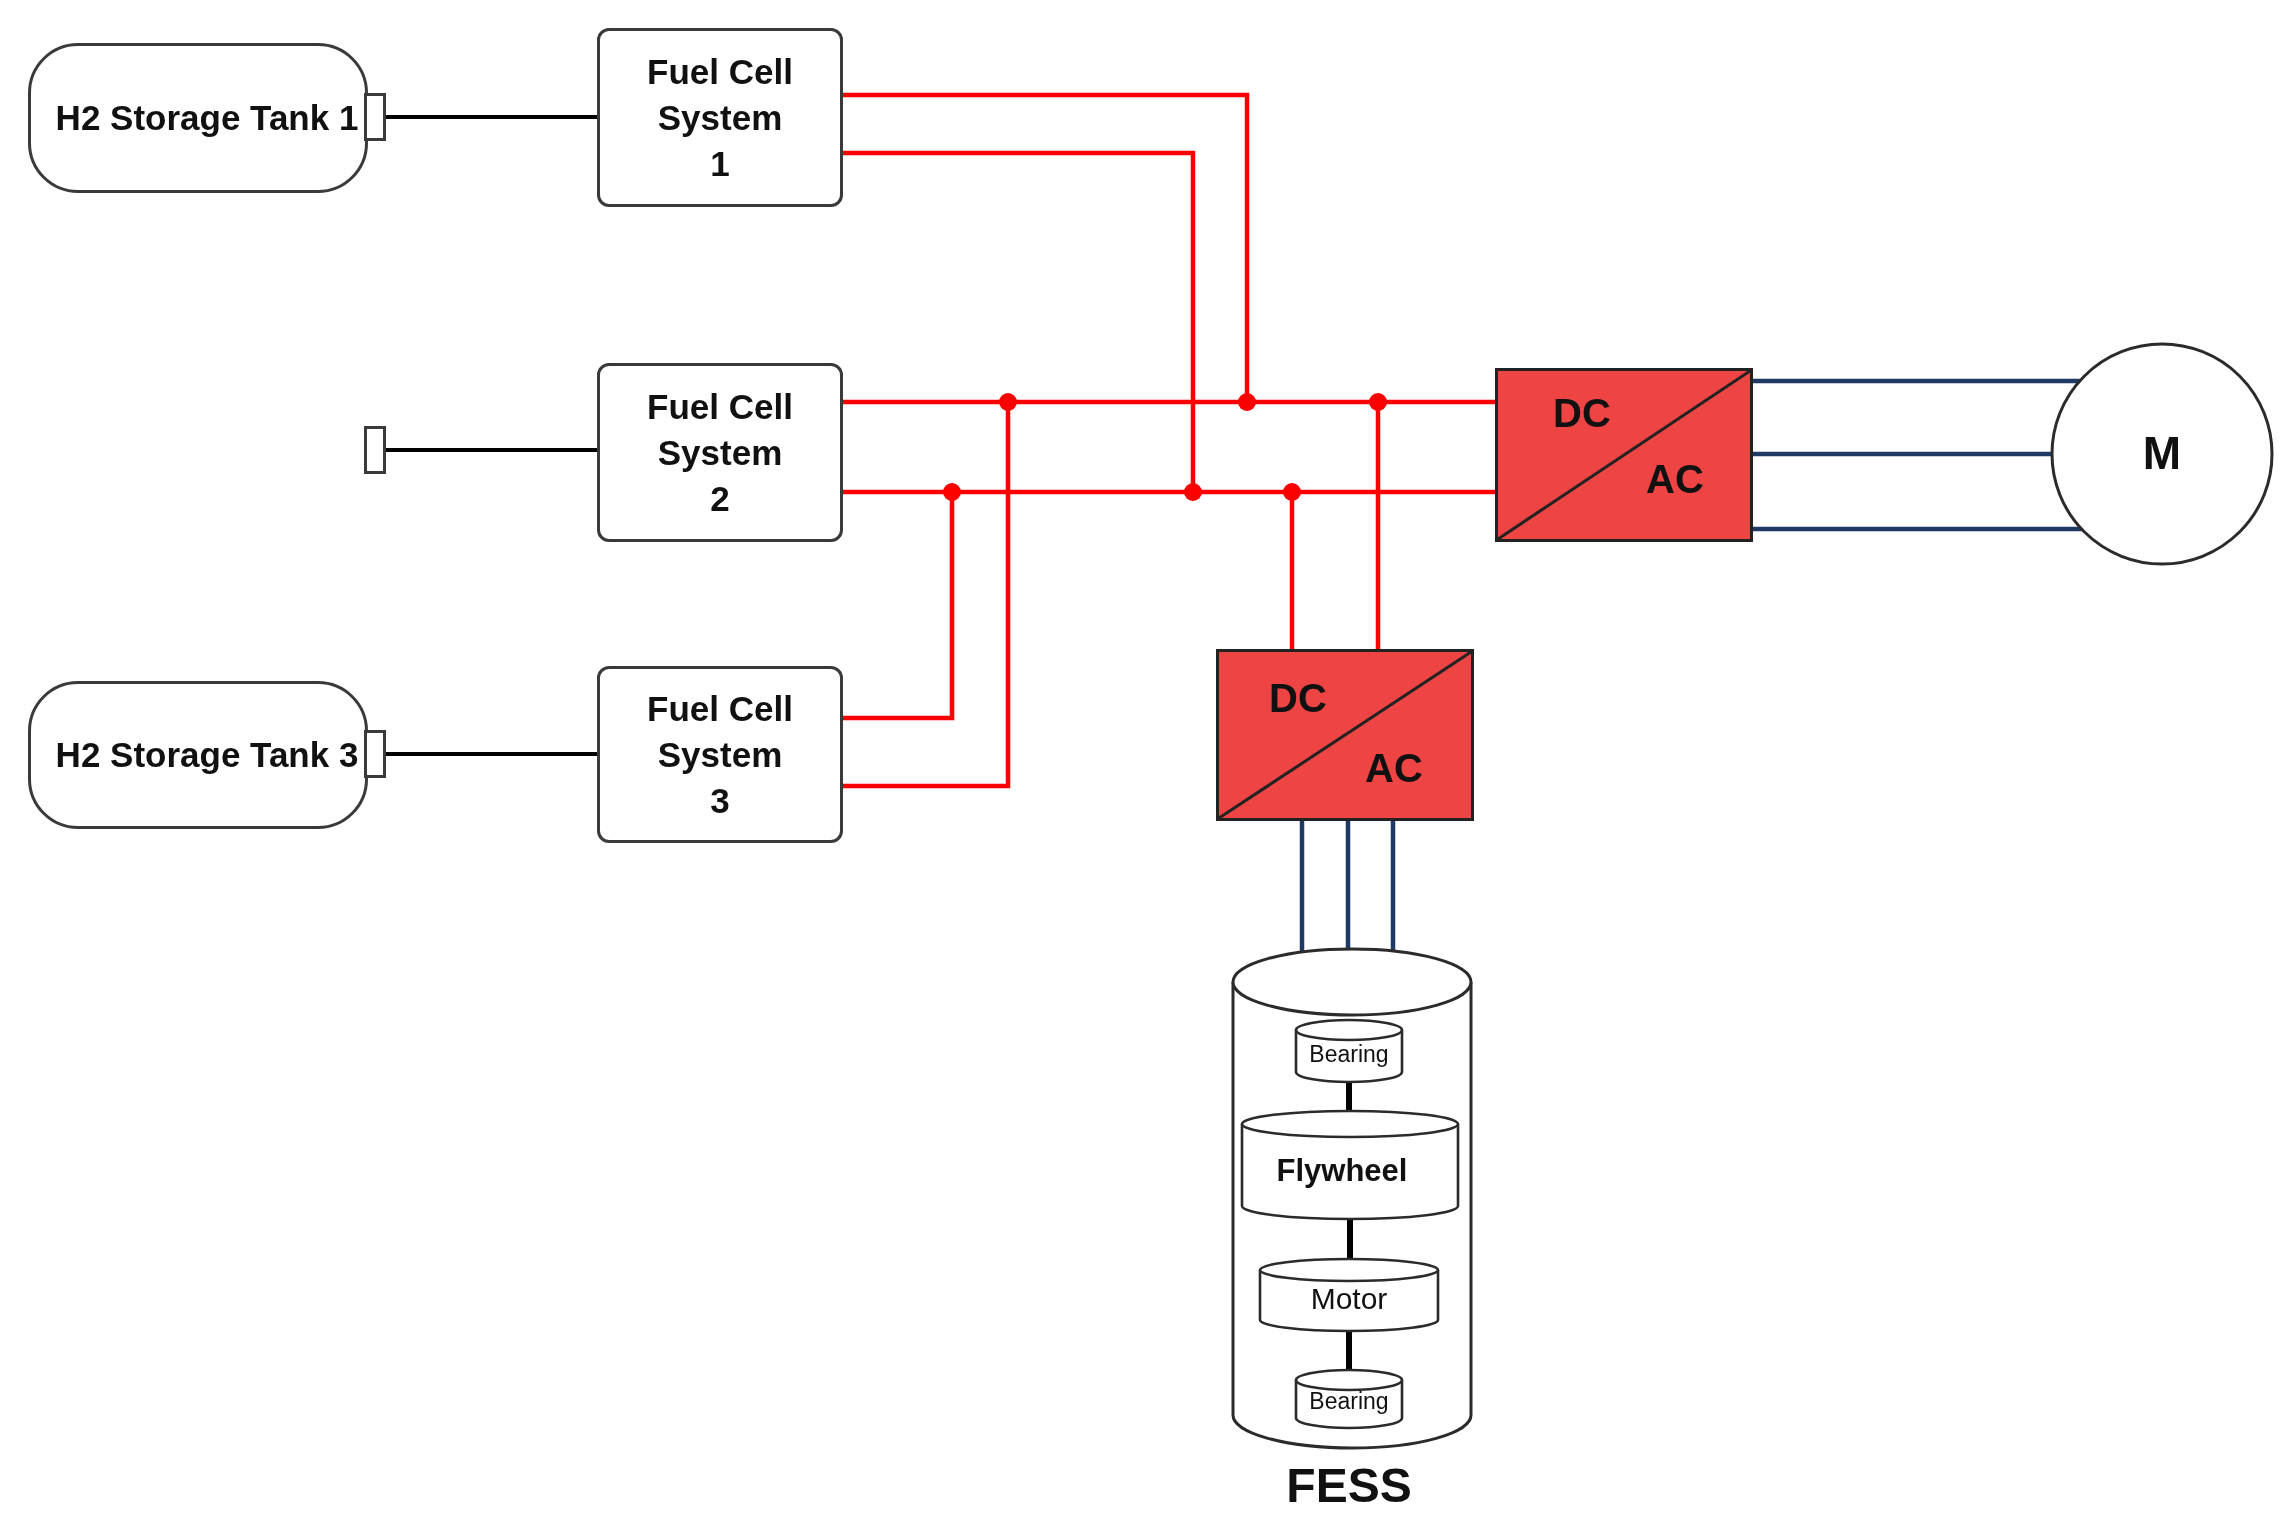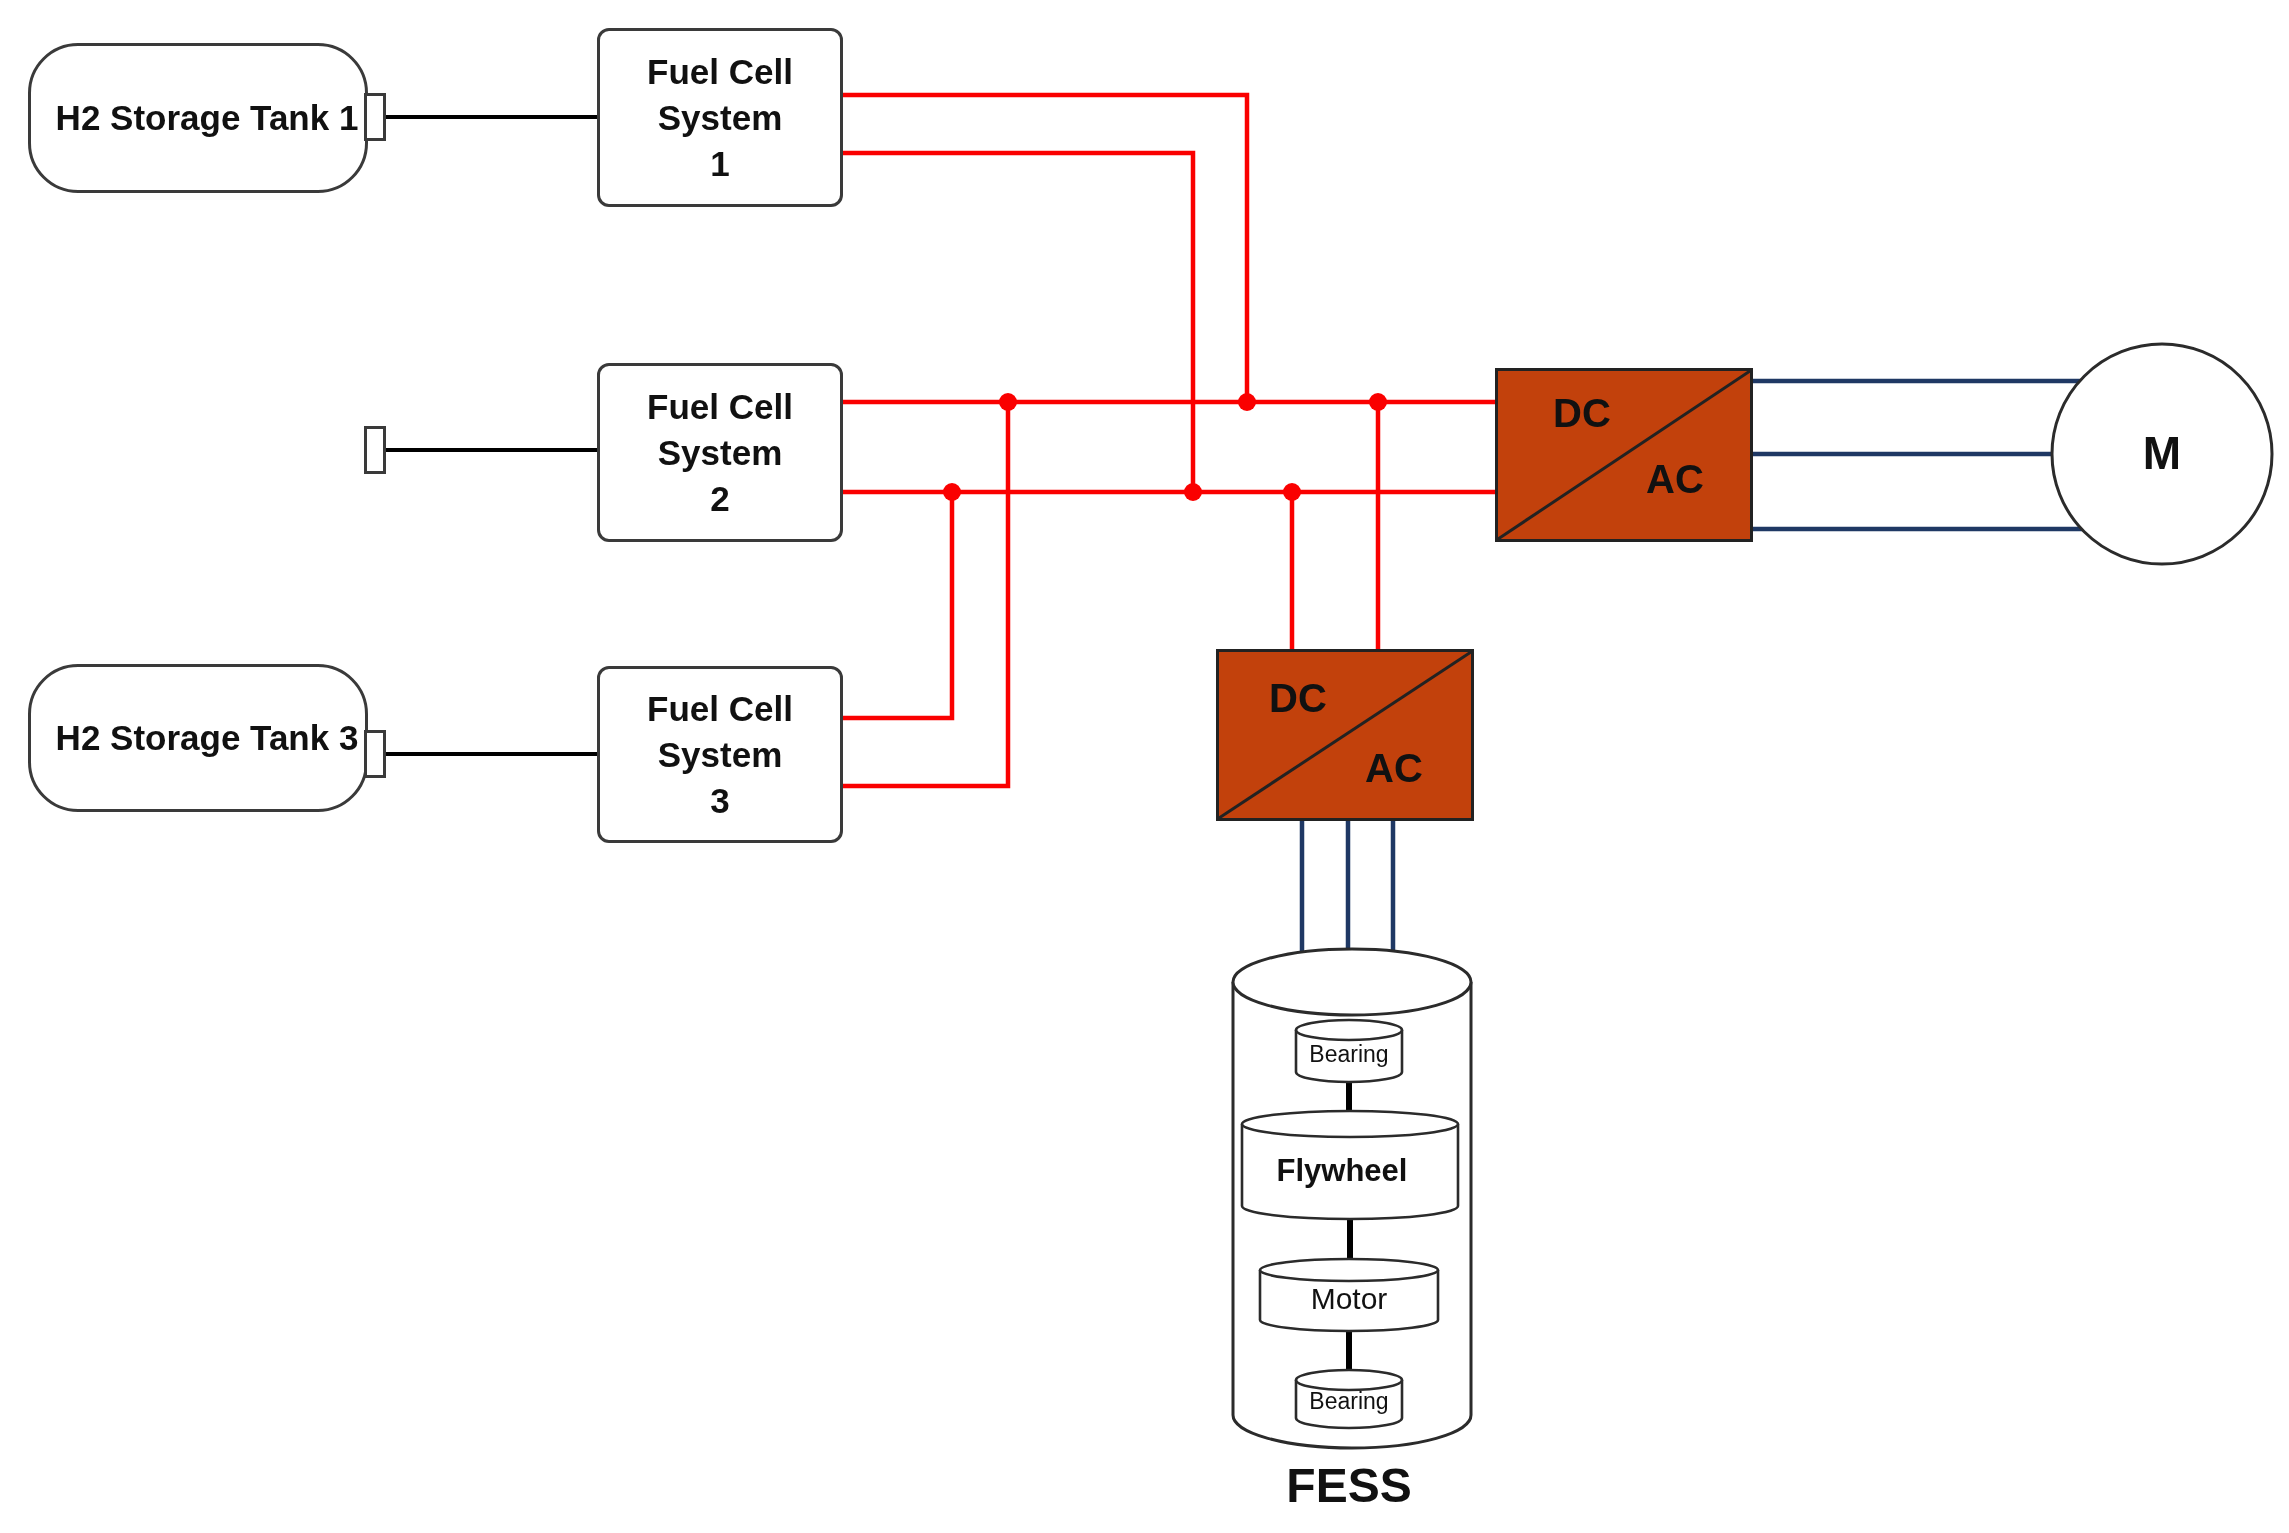--- a/index.html
+++ b/index.html
@@ -24,21 +24,21 @@
   .node{
     position:absolute;box-sizing:border-box;background:#fff;
     border:3.5px solid #3a3a3a;display:flex;flex-direction:column;
     align-items:center;justify-content:center;text-align:center;
     color:var(--ink);font-weight:700;
   }
   .tank{border-radius:50px;font-size:35px;padding-left:18px;}
   .fc{border-radius:12px;font-size:35px;line-height:46px;}
   .fc span{display:block;}
   .nozzle{position:absolute;box-sizing:border-box;background:#fff;border:3px solid #3a3a3a;}
-  .conv{position:absolute;box-sizing:border-box;background:#c2410c;border:3.5px solid #222;}
+  .conv{position:absolute;box-sizing:border-box;background:#ef4444;border:3.5px solid #222;}
   .conv svg{position:absolute;left:0;top:0;width:100%;height:100%;display:block;}
   .conv .lbl{position:absolute;font-size:40px;font-weight:700;color:var(--ink);}
   .freelabel{
     position:absolute;display:flex;align-items:center;justify-content:center;
     text-align:center;color:var(--ink);
   }
 </style>
 </head>
 <body>
 
@@ -96,21 +96,21 @@
     <ellipse class="shape-thin" cx="1349" cy="1380" rx="53" ry="10"></ellipse>
   </svg>
 
   <div class="node tank" style="left:28px;top:43px;width:340px;height:150px;">
     <span>H2 Storage Tank 1</span>
   </div>
   <div class="nozzle" style="left:364px;top:93px;width:22px;height:48px;"></div>
 
   <div class="nozzle" style="left:364px;top:426px;width:22px;height:48px;"></div>
 
-  <div class="node tank" style="left:28px;top:664px;width:340px;height:148px;">
+  <div class="node tank" style="left:28px;top:681px;width:340px;height:148px;">
     <span>H2 Storage Tank 3</span>
   </div>
   <div class="nozzle" style="left:364px;top:730px;width:22px;height:48px;"></div>
 
   <div class="node fc" style="left:597px;top:28px;width:246px;height:179px;">
     <span>Fuel Cell</span>
     <span>System</span>
     <span>1</span>
   </div>
   <div class="node fc" style="left:597px;top:363px;width:246px;height:179px;">

